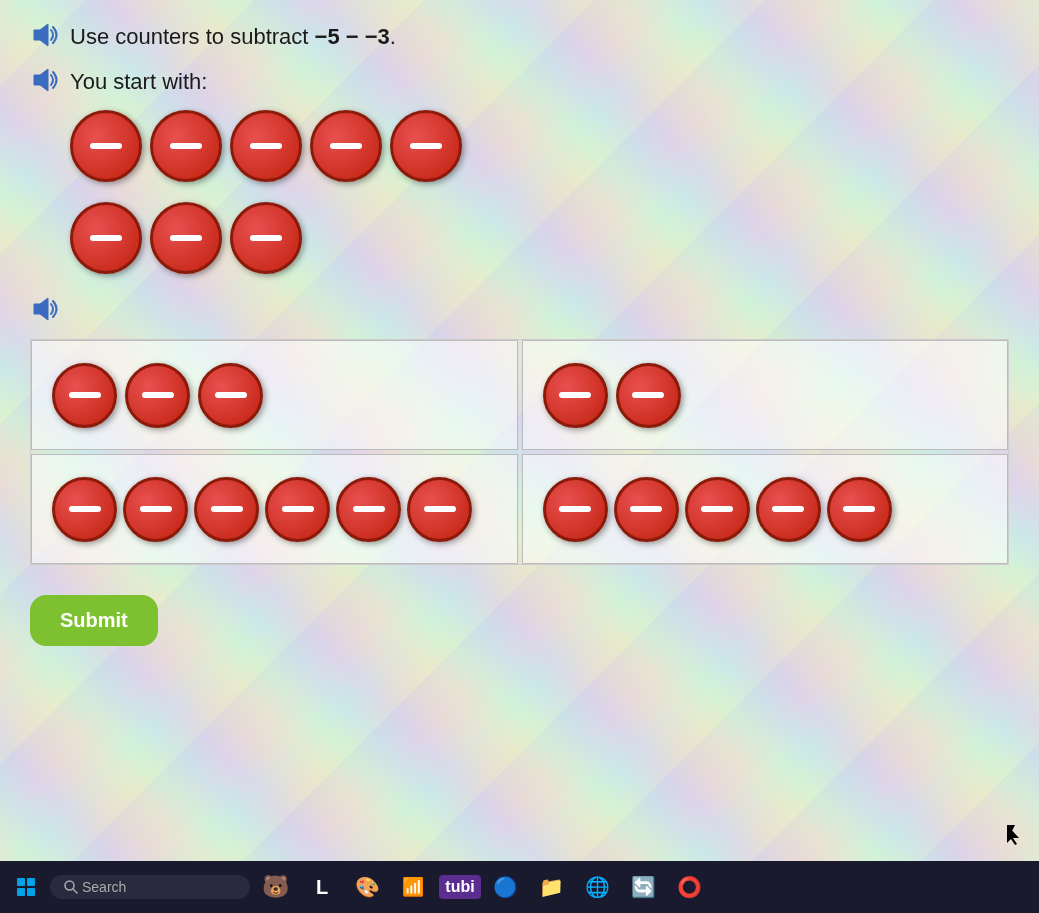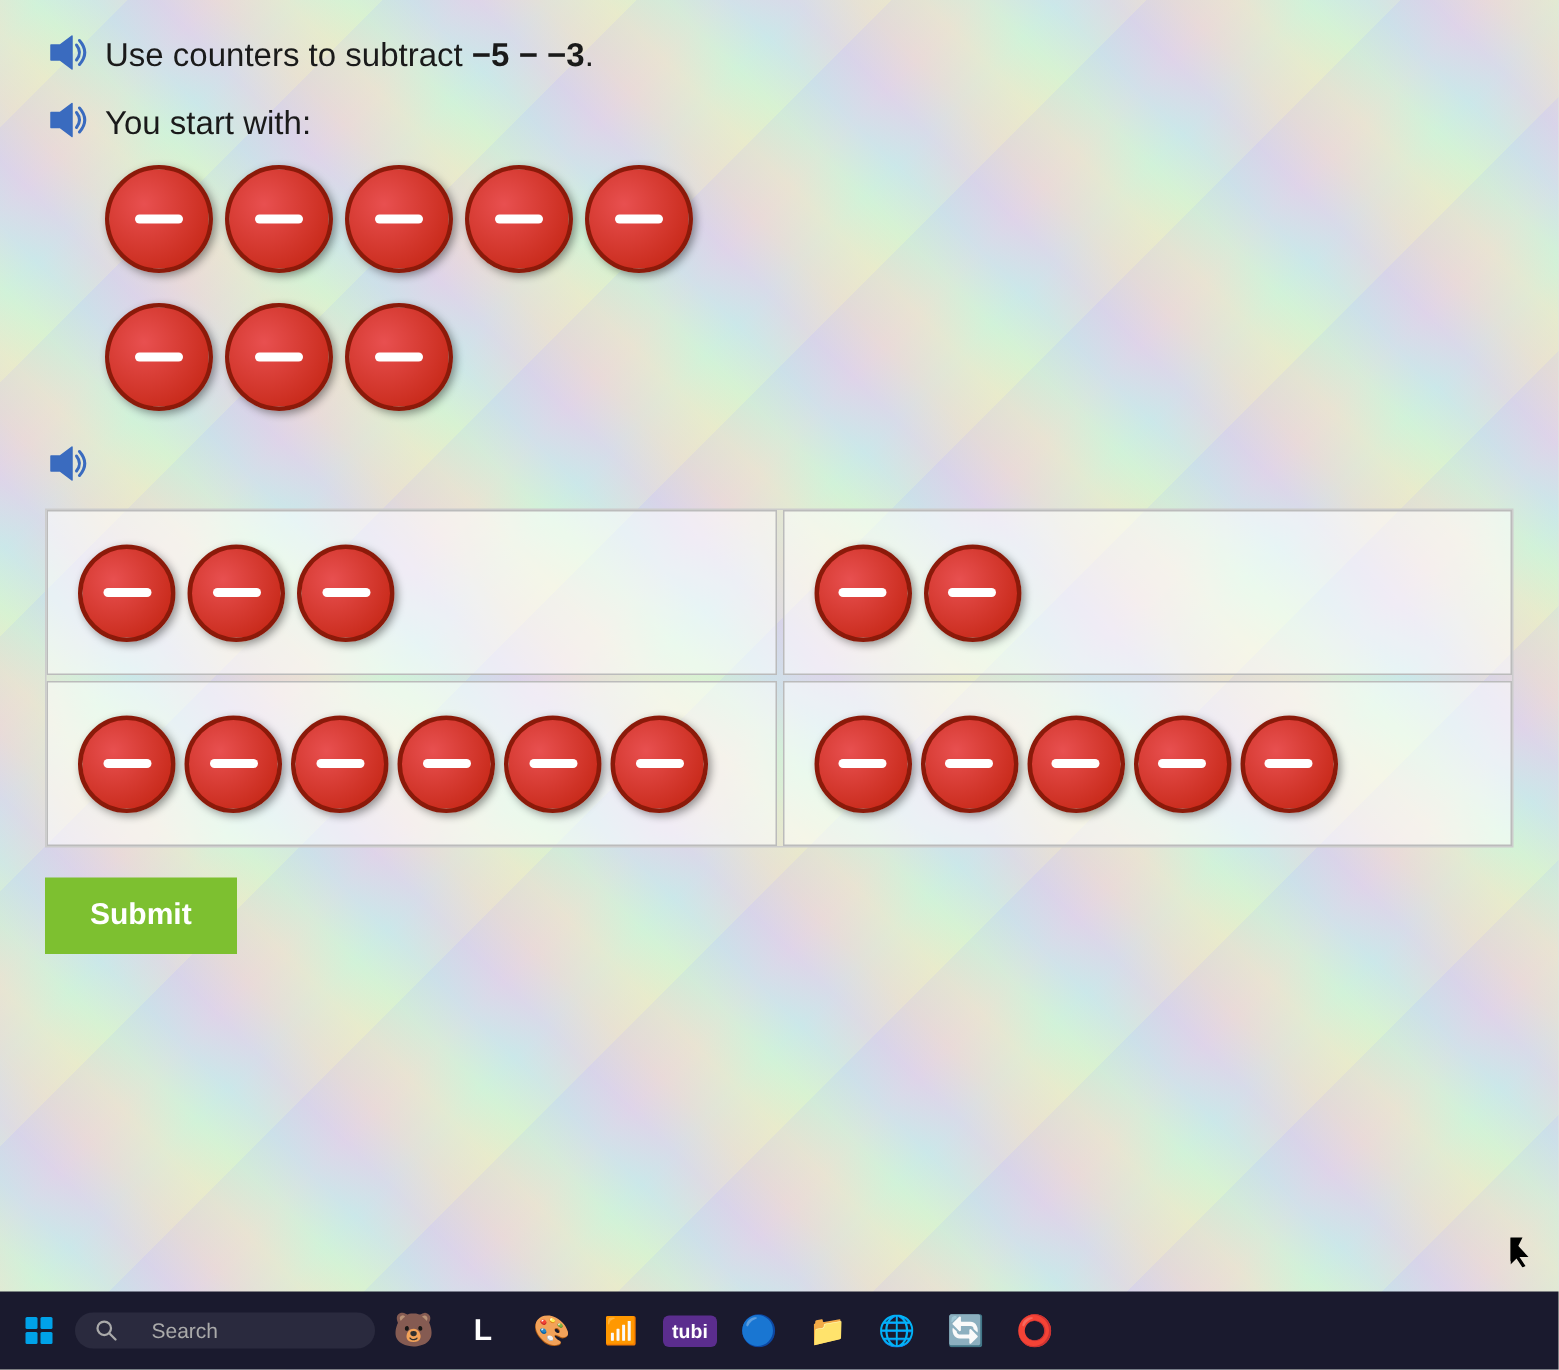--- a/index.html
+++ b/index.html
@@ -115,22 +115,23 @@
       cursor: pointer;
     }
 
     .submit-btn {
       background: #7dc030;
       color: white;
       border: none;
       padding: 14px 30px;
       font-size: 20px;
       font-weight: bold;
-      border-radius: 0;
+      border-radius: 16px;
       cursor: pointer;
+      margin-top: 10px;
     }
 
     
     .taskbar {
       position: absolute;
       bottom: 0;
       left: 0;
       right: 0;
       height: 52px;
       background: #1a1a2e;
@@ -163,21 +164,21 @@
       background: white;
       border-radius: 1px;
     }
 
     .taskbar-search {
       display: flex;
       align-items: center;
       background: #2a2a3e;
       border-radius: 20px;
       padding: 4px 14px;
-      gap: 23px;
+      gap: 4px;
       width: 200px;
       cursor: pointer;
     }
 
     .taskbar-search-text {
       color: #aaa;
       font-size: 14px;
     }
 
     .taskbar-icon-btn {
@@ -187,21 +188,21 @@
       align-items: center;
       justify-content: center;
       cursor: pointer;
       border-radius: 4px;
       font-size: 18px;
     }
 
     .tubi-badge {
       background: #5b2d8e;
       color: white;
-      font-size: 13px;
+      font-size: 16px;
       font-weight: bold;
       padding: 3px 6px;
       border-radius: 4px;
     }
 
     
     .cursor {
       position: absolute;
       right: 20px;
       bottom: 68px;

